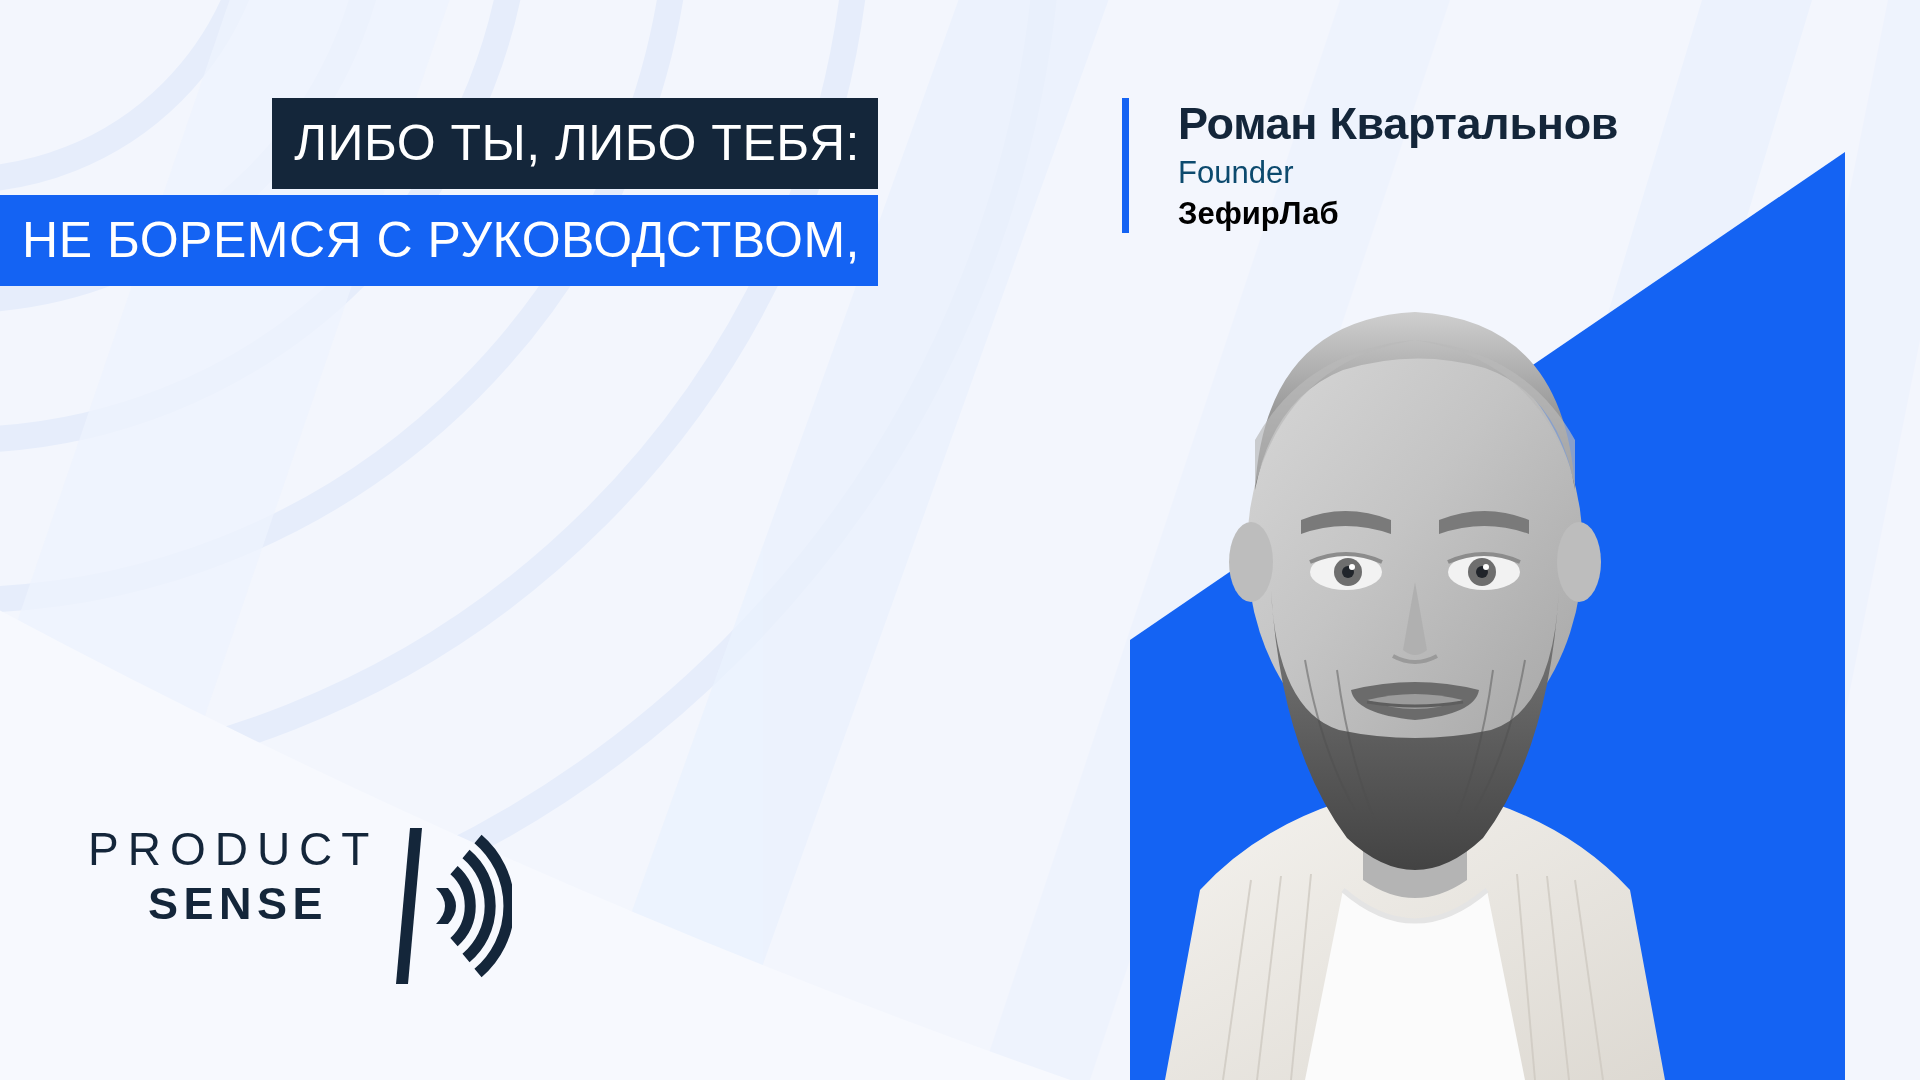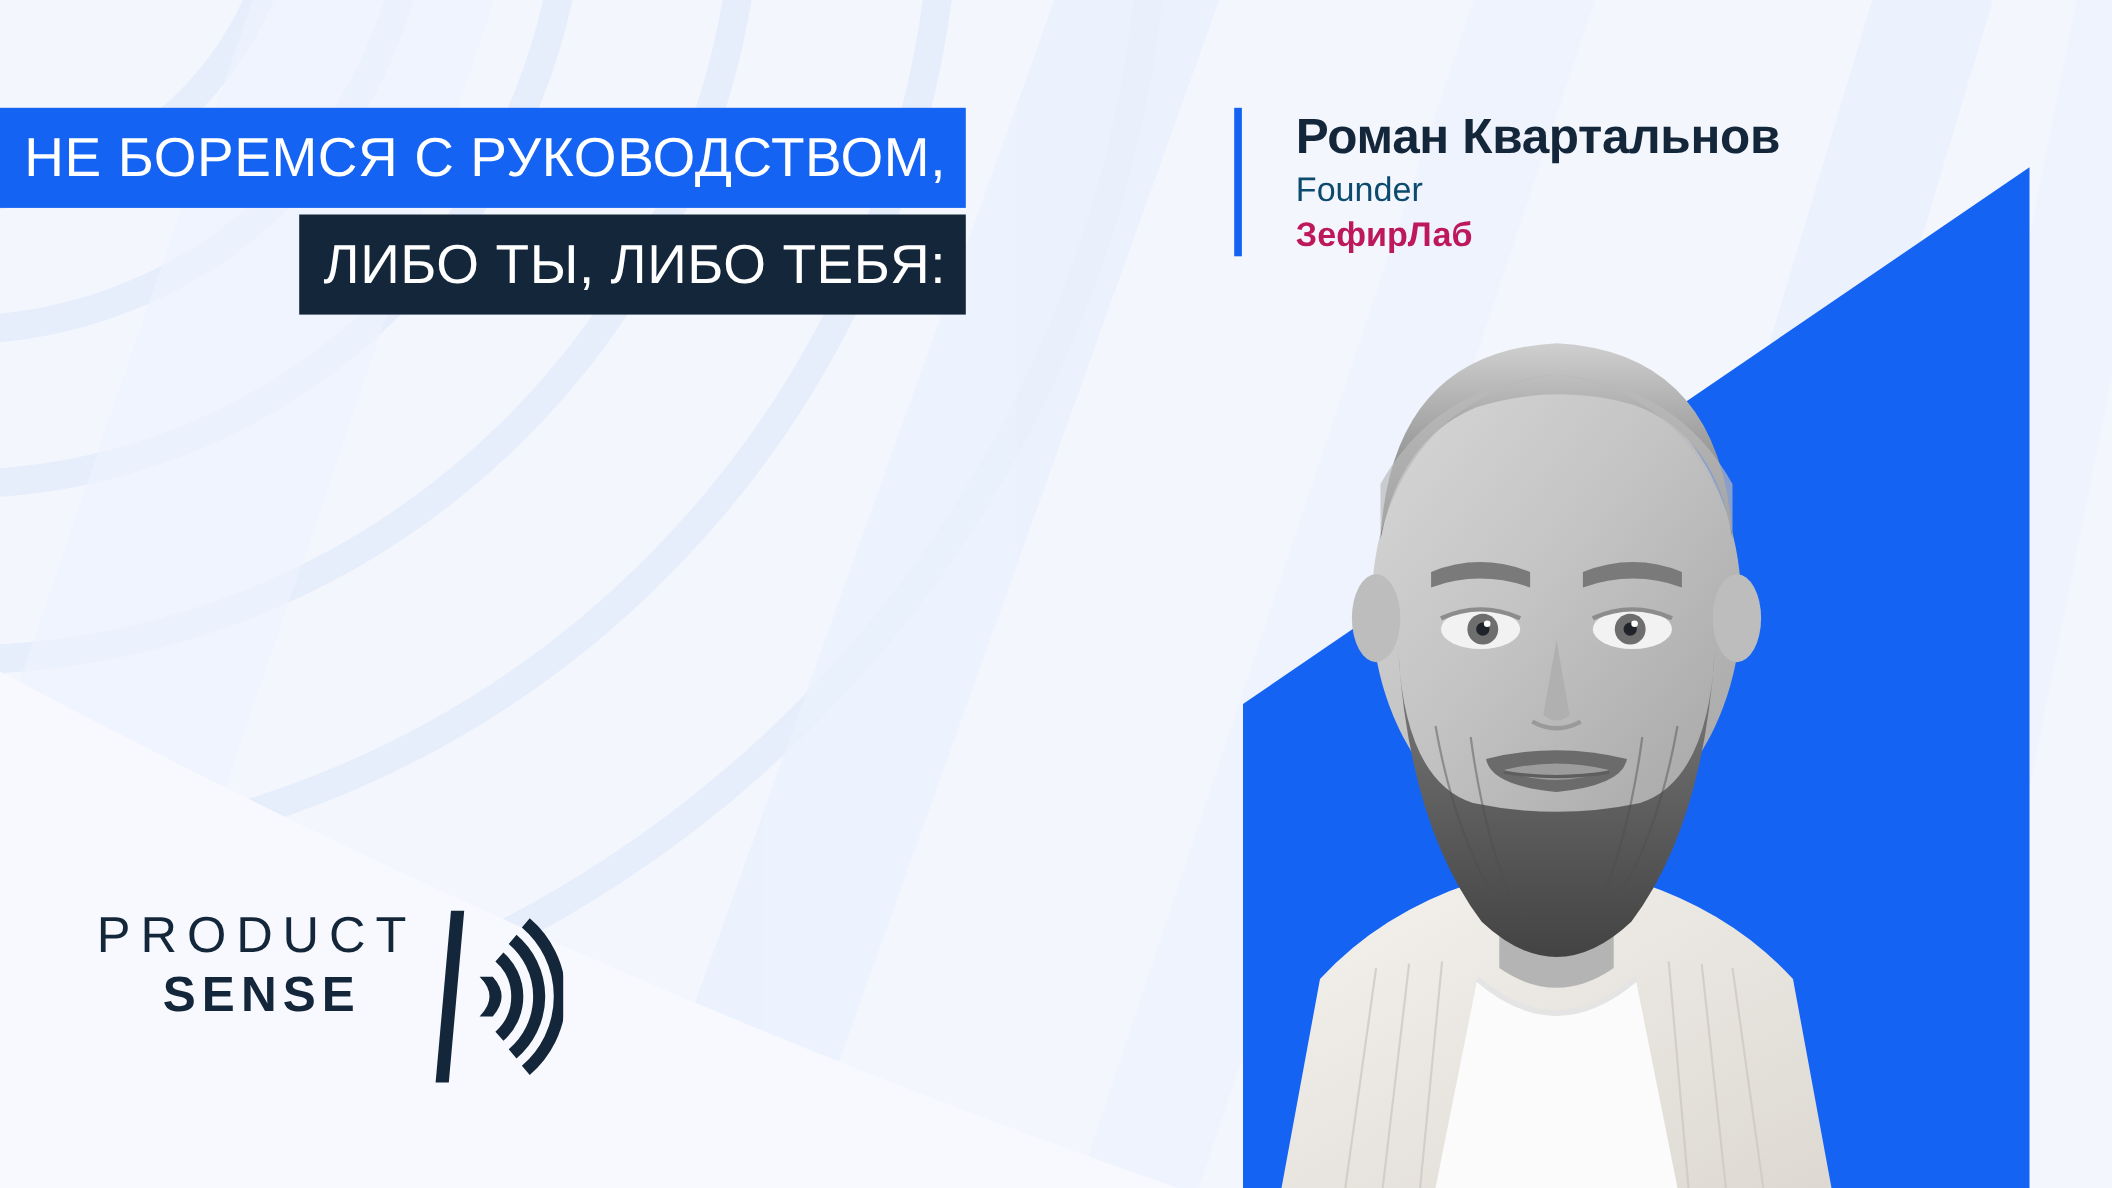--- a/index.html
+++ b/index.html
@@ -58,21 +58,21 @@
   .speaker-text{display:flex;flex-direction:column;justify-content:flex-end;padding-top:2px;margin-left:23px;}
   .speaker-name{
     color:#14263a;font-size:45px;font-weight:700;line-height:1.08;
     letter-spacing:-0.3px;white-space:nowrap;
   }
   .speaker-role{
     color:#0c4a6e;font-size:31px;font-weight:400;line-height:1.25;
     margin-top:5px;white-space:nowrap;
   }
   .speaker-company{
-    color:#be185d;font-size:31px;font-weight:700;line-height:1.2;
+    color:#000000;font-size:31px;font-weight:700;line-height:1.2;
     margin-top:3px;white-space:nowrap;
   }
 
   
   .logo{
     position:absolute;left:88px;top:826px;
     display:flex;
   }
   .logo-words{display:flex;flex-direction:column;align-items:flex-start;}
   .logo-product{
@@ -203,22 +203,22 @@
       <g stroke="#4e4e4e" stroke-width="2" opacity="0.45">
         <path d="M 200 470 Q 216 560 250 620" fill="none"></path>
         <path d="M 232 480 Q 244 570 272 636" fill="none"></path>
         <path d="M 420 470 Q 404 560 370 620" fill="none"></path>
         <path d="M 388 480 Q 376 570 348 636" fill="none"></path>
       </g>
     </svg>
   </div>
 
   <div class="title-col">
+    <span class="title-line dark">ЛИБО ТЫ, ЛИБО ТЕБЯ:</span>
     <span class="title-line blue">НЕ БОРЕМСЯ С РУКОВОДСТВОМ,</span>
-    <span class="title-line dark">ЛИБО ТЫ, ЛИБО ТЕБЯ:</span>
   </div>
 
   <div class="speaker">
     <div class="speaker-bar"></div>
     <div class="speaker-text">
       <div class="speaker-name">Роман Квартальнов</div>
       <div class="speaker-role">Founder</div>
       <div class="speaker-company">ЗефирЛаб</div>
     </div>
   </div>

